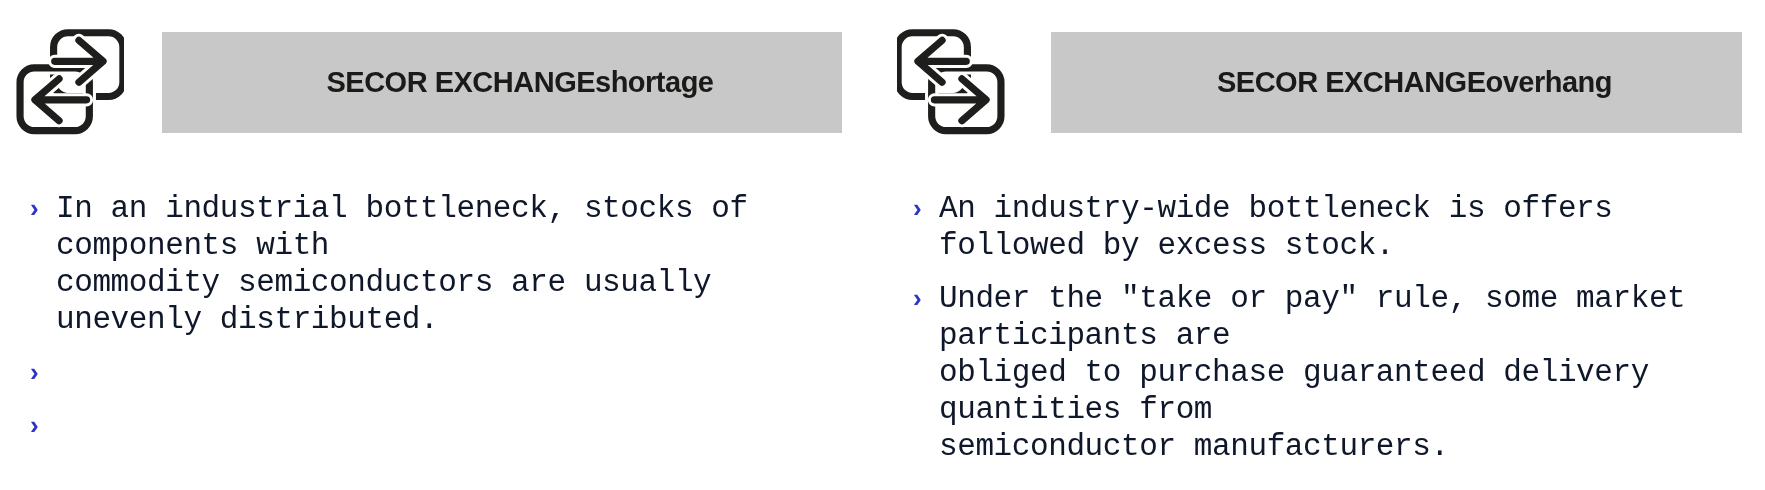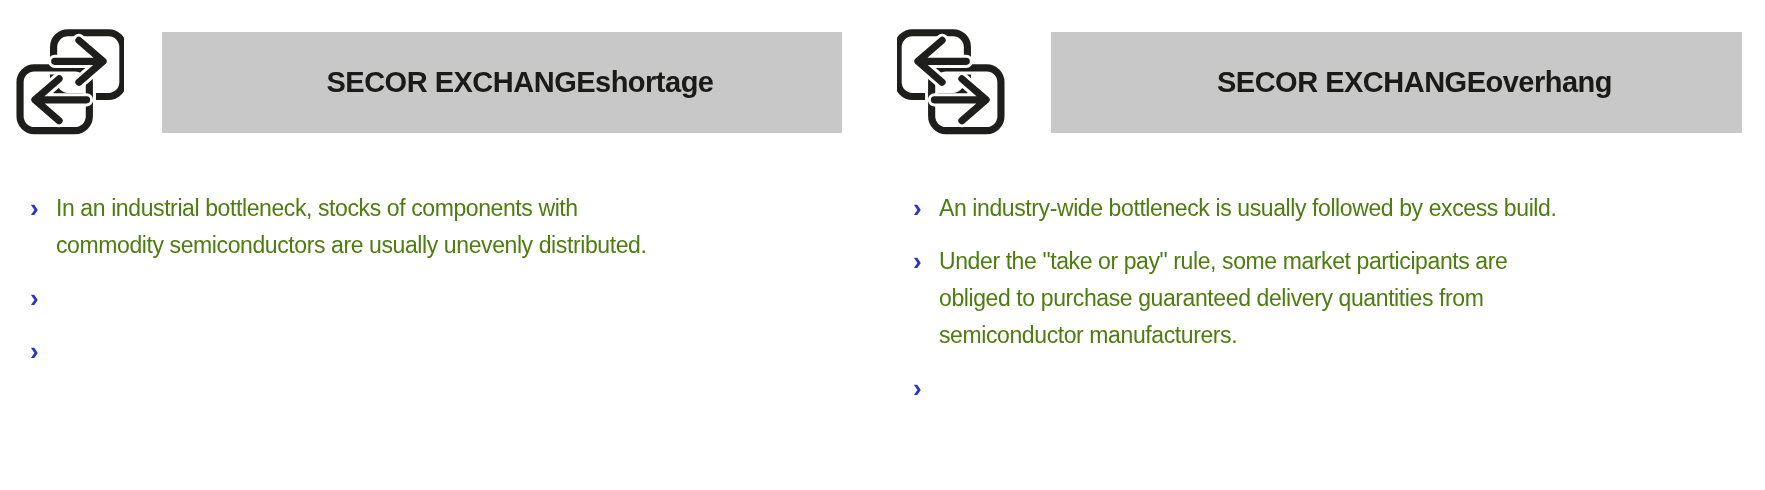--- a/index.html
+++ b/index.html
@@ -35,22 +35,22 @@
 
   .bullets { list-style:none; margin:55px 0 0 0; padding:0 0 0 16px; }
   .bullet  { display:flex; align-items:flex-start; margin-bottom:16px; }
   .chev {
     flex:none; width:26px;
     color:#2b35c4; font-weight:700; font-size:26px; line-height:37px;
     user-select:none;
   }
   .btext {
     white-space:pre-line;
-    font-size:23px; line-height:37px;
-    color:#4d7c0f; letter-spacing:-0.4px;
+    font-size:31px; line-height:37px;
+    color:#0f172a; letter-spacing:-0.4px;font-family:Liberation Mono, monospace;
   }
 </style>
 </head>
 <body>
 
 <div class="page">
 
   <section class="col left">
     <header class="head">
       <span class="icon-box">
@@ -96,21 +96,21 @@
           <path class="ink" d="M66 68 H23 M41 49 L19 68 L41 87"></path>
         </svg>
       </span>
       <div class="title-bar">
         <span class="title">SECOR EXCHANGEoverhang</span>
       </div>
     </header>
     <ul class="bullets">
       <li class="bullet">
         <span class="chev">›</span>
-        <span class="btext">An industry-wide bottleneck is usually followed by excess build.</span>
+        <span class="btext">An industry-wide bottleneck is offers followed by excess stock.</span>
       </li>
       <li class="bullet">
         <span class="chev">›</span>
         <span class="btext">Under the "take or pay" rule, some market participants are
 obliged to purchase guaranteed delivery quantities from
 semiconductor manufacturers.</span>
       </li>
       <li class="bullet">
         <span class="chev">›</span>
       </li>

